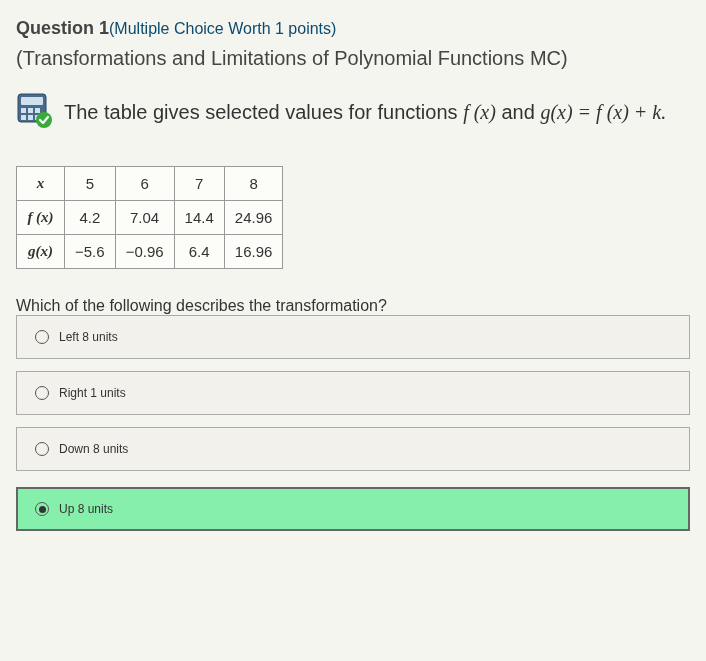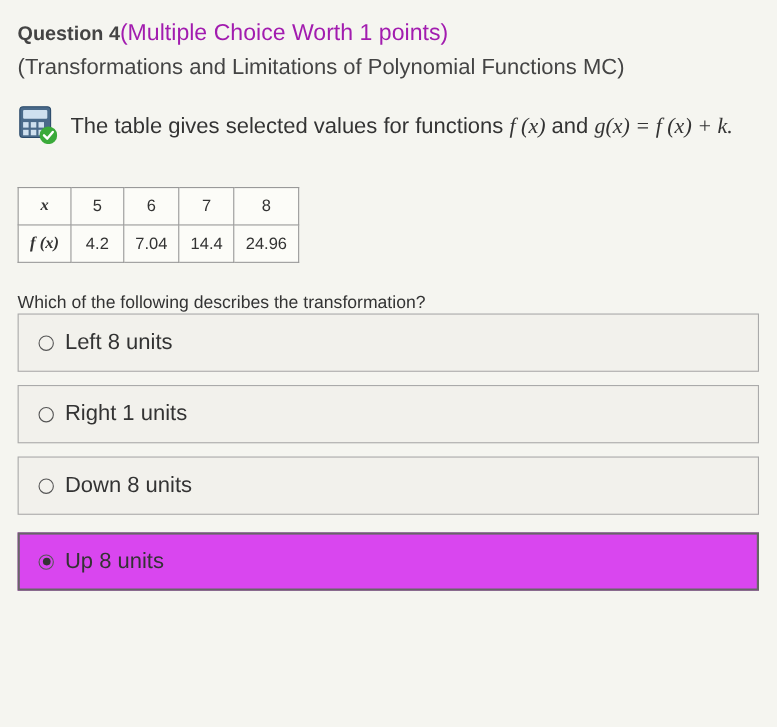--- a/index.html
+++ b/index.html
@@ -7,21 +7,21 @@
       font-family: Arial, Helvetica, sans-serif;
       background: #f5f5f0;
       width: 706px;
       height: 661px;
       padding: 18px 16px;
       color: #333;
       overflow: hidden;
     }
     .q-header { margin-bottom: 8px; }
     .q-num { font-weight: bold; font-size: 18px; color: #444; }
-    .q-worth { font-size: 21px; color: #a21caf; text-align: right; }
+    .q-worth { font-size: 16px; color: #0c4a6e; text-align: right; }
     .q-subtitle { font-size: 20px; color: #444; margin-bottom: 22px; }
     .q-row { display: flex; align-items: center; gap: 12px; margin-bottom: 34px; }
     .calc-icon { flex-shrink: 0; }
     .q-text { font-size: 20px; color: #333; }
     .q-text i { font-style: italic; font-family: 'Times New Roman', serif; }
 
     table.data {
       border-collapse: collapse;
       margin-bottom: 28px;
     }
@@ -51,48 +51,48 @@
       border: 1px solid #aaa;
       background: #f2f1ec;
       padding: 14px 18px;
       margin-bottom: 12px;
       display: flex;
       align-items: center;
       gap: 10px;
       cursor: pointer;
     }
     .option.selected {
-      background: #d946ef;
+      background: #86efac;
       border: 2px solid #666;
       padding: 13px 17px;
       margin-top: 16px;
     }
     .radio {
       width: 14px; height: 14px;
       border: 1.5px solid #555;
       border-radius: 50%;
       display: inline-flex;
       align-items: center;
       justify-content: center;
       flex-shrink: 0;
     }
     .radio .dot {
       width: 7px; height: 7px;
       background: #333;
       border-radius: 50%;
       display: none;
     }
     .option.selected .radio .dot { display: block; }
-    .opt-label { font-size: 20px; color: #333; }
+    .opt-label { font-size: 12px; color: #333; }
   </style>
 </head>
 <body>
 
 <div class="q-header">
-  <span class="q-num">Question 4</span><span class="q-worth">(Multiple Choice Worth 1 points)</span>
+  <span class="q-num">Question 1</span><span class="q-worth">(Multiple Choice Worth 1 points)</span>
 </div>
 
 <div class="q-subtitle">(Transformations and Limitations of Polynomial Functions MC)</div>
 
 <div class="q-row">
   <span class="calc-icon">
     <svg width="36" height="36" viewBox="0 0 36 36">
       <rect x="2" y="2" width="28" height="28" rx="3" fill="#4a6a8a" stroke="#2a4a6a" stroke-width="1"></rect>
       <rect x="5" y="5" width="22" height="8" rx="1" fill="#cfe0ef"></rect>
       <rect x="5" y="16" width="5" height="5" fill="#cfe0ef"></rect>
@@ -119,20 +119,27 @@
     <td>7</td>
     <td>8</td>
   </tr>
   <tr>
     <td class="row-hdr">f (x)</td>
     <td>4.2</td>
     <td>7.04</td>
     <td>14.4</td>
     <td>24.96</td>
   </tr>
+  <tr>
+    <td class="row-hdr">g(x)</td>
+    <td>−5.6</td>
+    <td>−0.96</td>
+    <td>6.4</td>
+    <td>16.96</td>
+  </tr>
 </tbody>
   </table>
 
 <div class="q-prompt">Which of the following describes the transformation?</div>
 
 <div class="option">
   <span class="radio"></span>
   <span class="opt-label">Left 8 units</span>
 </div>
 

